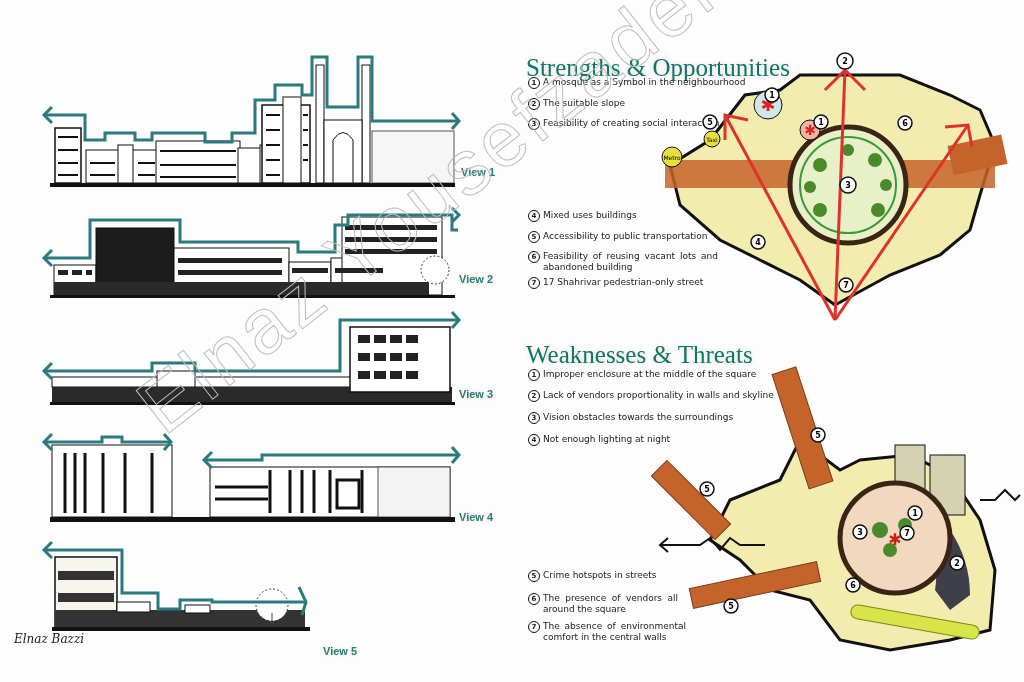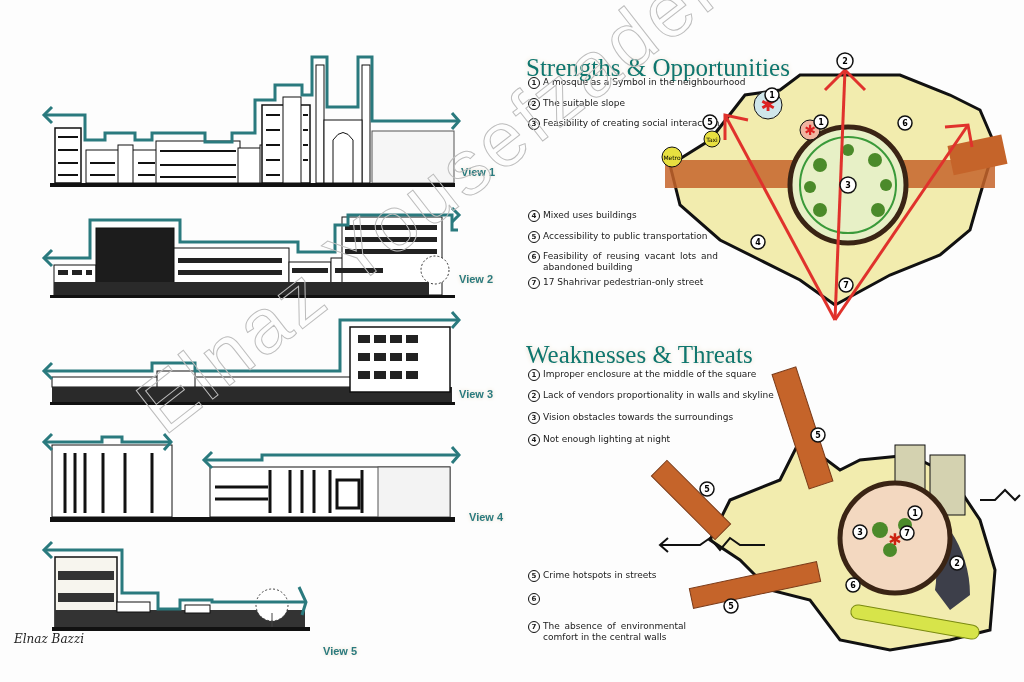--- a/index.html
+++ b/index.html
@@ -148,21 +148,21 @@
     <rect x="297" y="55" width="22" height="28" fill="none" stroke="#111" stroke-width="3"></rect>
     <rect x="10" y="92" width="405" height="5" fill="#111"></rect>
     <polyline points="5,17 62,17 62,12 82,12 82,17 130,17" fill="none" stroke="#2a7a7e" stroke-width="3"></polyline>
     <polyline points="12,9 4,17 12,25" fill="none" stroke="#2a7a7e" stroke-width="3"></polyline>
     <polyline points="124,9 131,17 124,25" fill="none" stroke="#2a7a7e" stroke-width="3"></polyline>
     <polyline points="165,35 222,35 222,30 418,30" fill="none" stroke="#2a7a7e" stroke-width="3"></polyline>
     <polyline points="172,27 164,35 172,43" fill="none" stroke="#2a7a7e" stroke-width="3"></polyline>
     <polyline points="412,22 419,30 412,38" fill="none" stroke="#2a7a7e" stroke-width="3"></polyline>
   </svg>
 </div>
-<div class="view-label" style="left:459px;top:511px;margin-left:10px;">View 4</div>
+<div class="view-label" style="left:459px;top:511px;">View 4</div>
 
 <div class="abs" style="left:40px;top:535px;width:280px;height:100px;">
   <svg width="280" height="100">
     <rect x="15" y="22" width="62" height="70" fill="#f7f5ee" stroke="#111" stroke-width="1.5"></rect>
     <rect x="18" y="36" width="56" height="9" fill="#333"></rect>
     <rect x="18" y="58" width="56" height="9" fill="#333"></rect>
     <rect x="15" y="75" width="250" height="17" fill="#333"></rect>
     <rect x="77" y="67" width="33" height="10" fill="#fff" stroke="#111"></rect>
     <rect x="145" y="70" width="25" height="8" fill="#fff" stroke="#111"></rect>
     <circle cx="232" cy="70" r="16" fill="#fff" stroke="#444" stroke-dasharray="2 2"></circle>
@@ -278,20 +278,21 @@
 <div class="item" style="left:528px;top:434px;">
     <span class="num">4</span>
     <span class="txt">Not enough lighting at night</span>
   </div>
 <div class="item" style="left:528px;top:570px;">
     <span class="num">5</span>
     <span class="txt">Crime hotspots in streets</span>
   </div>
 <div class="item" style="left:528px;top:593px;width:150px;">
     <span class="num">6</span>
+    <span class="txt">The presence of vendors all around the square</span>
   </div>
 <div class="item" style="left:528px;top:621px;width:158px;">
     <span class="num">7</span>
     <span class="txt">The absence of environmental comfort in the central walls</span>
   </div>
 
 <div class="abs" style="left:650px;top:360px;width:374px;height:300px;">
   <svg width="374" height="300">
     <polygon points="80,140 130,120 150,80 190,110 210,100 260,95 290,110 310,130 330,160 345,210 340,270 300,280 240,290 190,280 160,240 120,230 90,200 60,180" fill="#f2ecae" stroke="#111" stroke-width="3"></polygon>
     <rect x="245" y="85" width="30" height="55" fill="#d4d2b0" stroke="#111"></rect>

